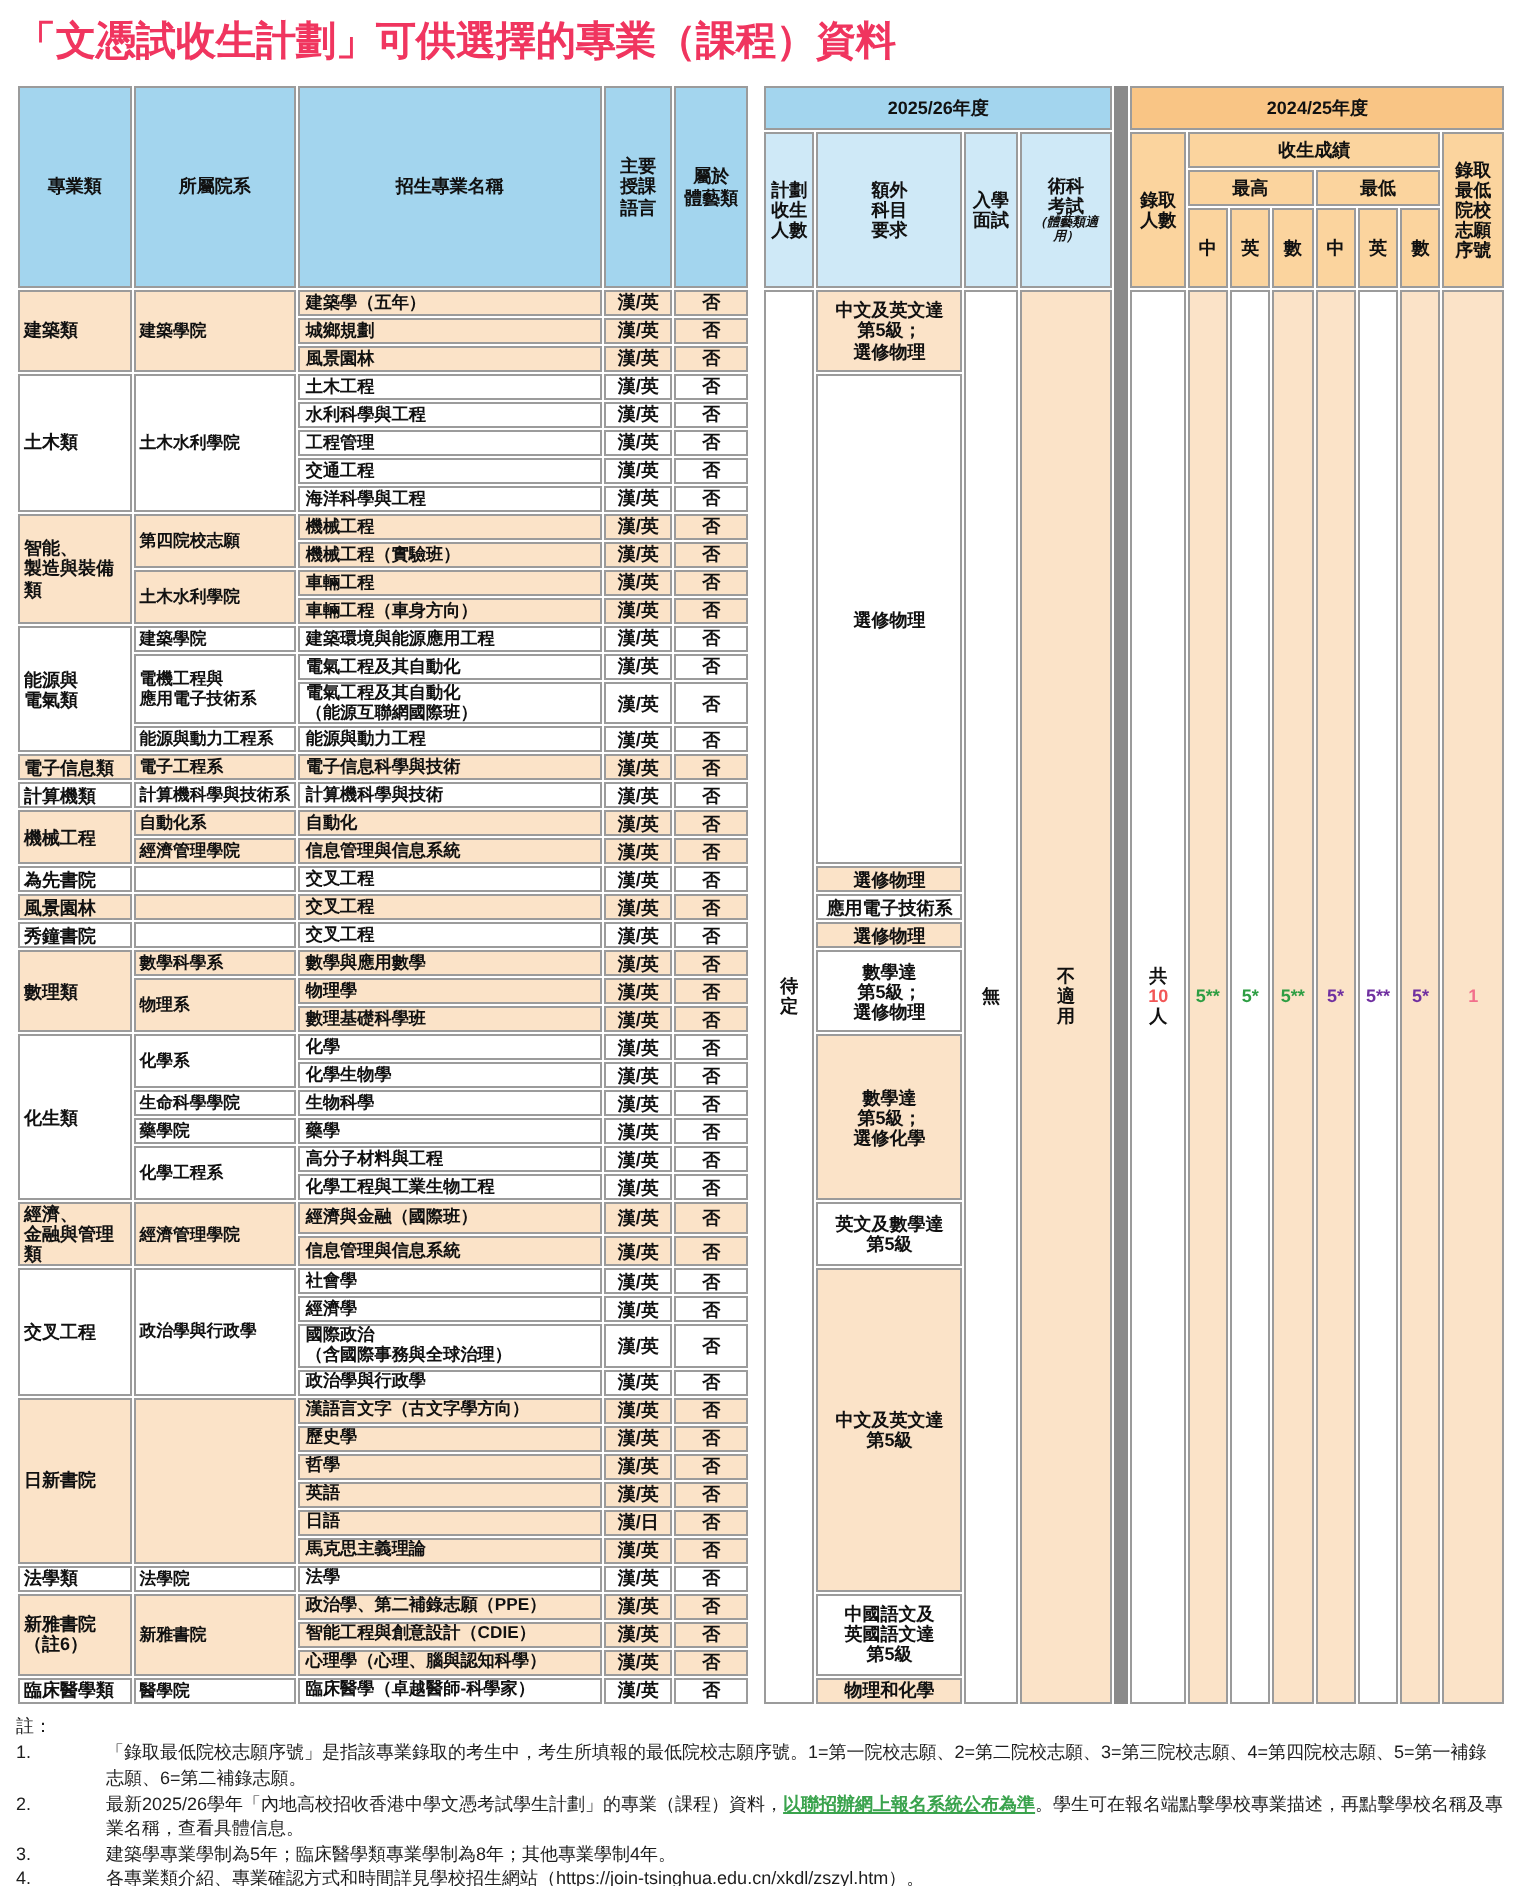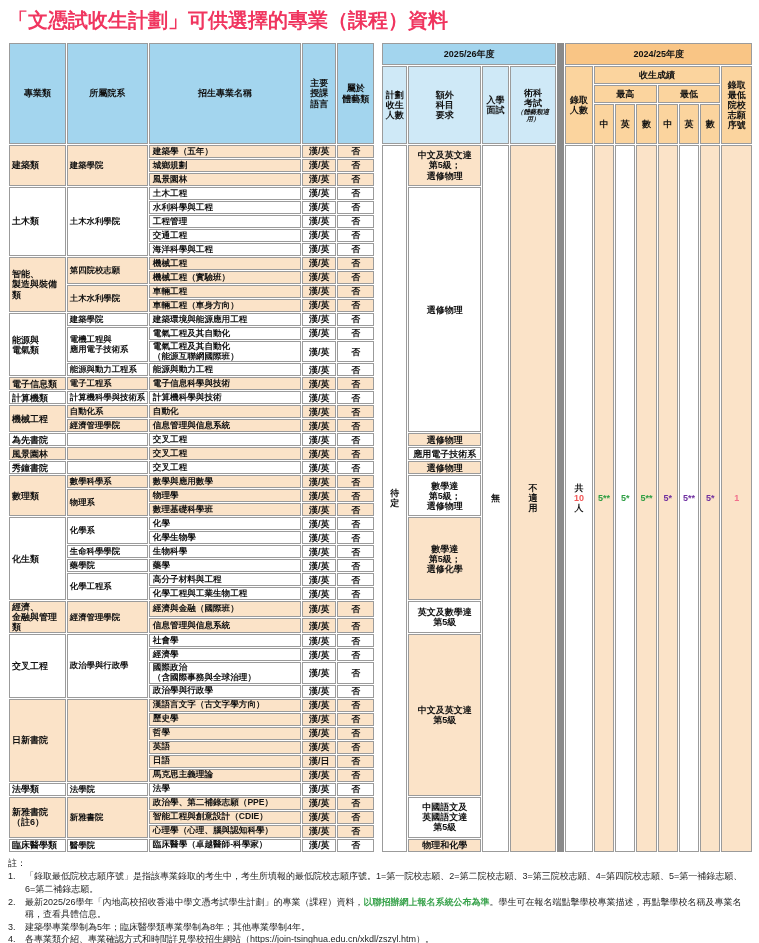--- a/index.html
+++ b/index.html
@@ -23,22 +23,22 @@
   .prog{text-align:left;font-size:8.6px;padding-left:3px;}
   .small-note{font-size:6.4px;font-style:italic;font-weight:bold;display:block;}
   .green{color:#2e9e43;}
   .purple{color:#7030a0;}
   .red{color:#f25757;}
   .pink{color:#f2708c;}
   .notes{margin-top:4px;font-size:9px;font-weight:normal;color:#1d1d1d;line-height:1.4;}
   .notes-label{margin:0 0 1px 0;}
   .note{display:flex;align-items:flex-start;}
   .note-num{width:17px;flex:0 0 17px;}
-  .note-body{flex:1;}
-  .note-link{color:#3aa34d;font-weight:bold;cursor:pointer;}
+  .note-body{flex:1;margin-left:28px;}
+  .note-link{color:#3aa34d;text-decoration:underline;font-weight:bold;cursor:pointer;}
 </style>
 </head>
 <body>
 
 <div class="page">
   <div class="title">「文憑試收生計劃」可供選擇的專業（課程）資料</div>
   <table id="programs-table">
       <colgroup>
         <col style="width: 56px;">
         <col style="width: 80px;">

